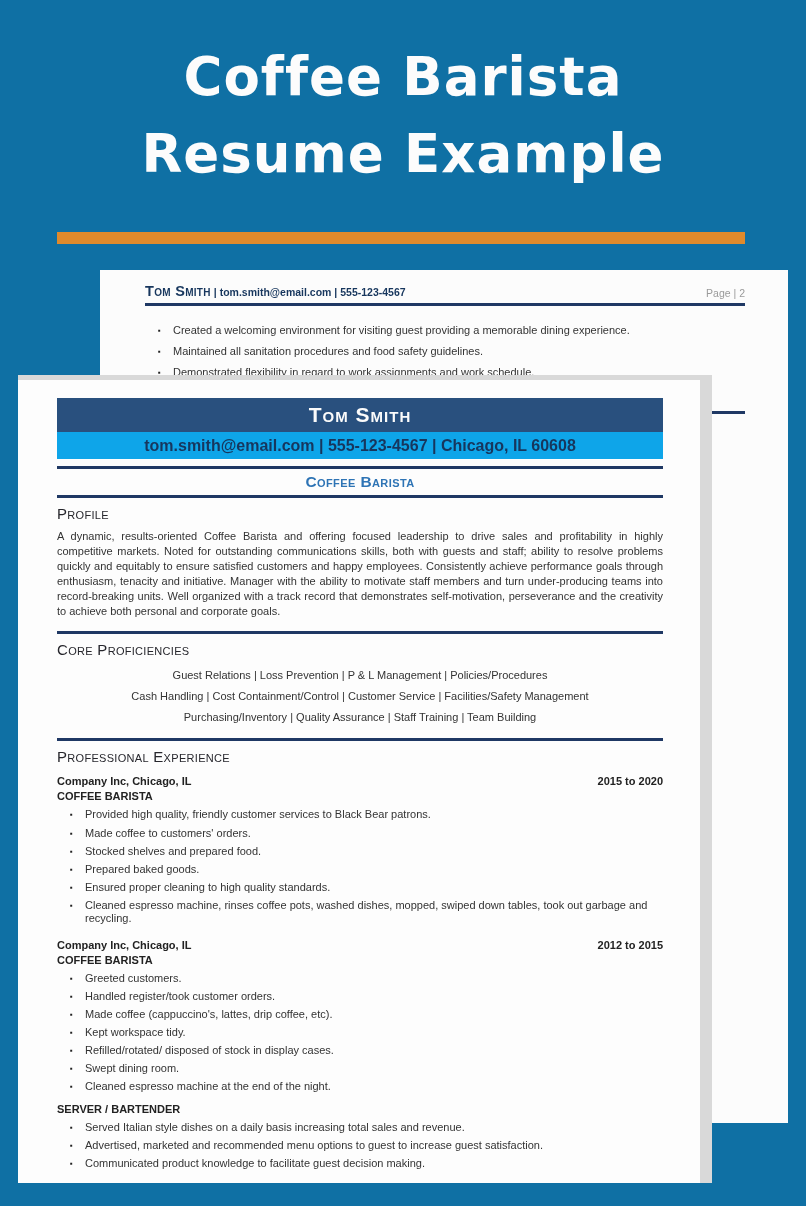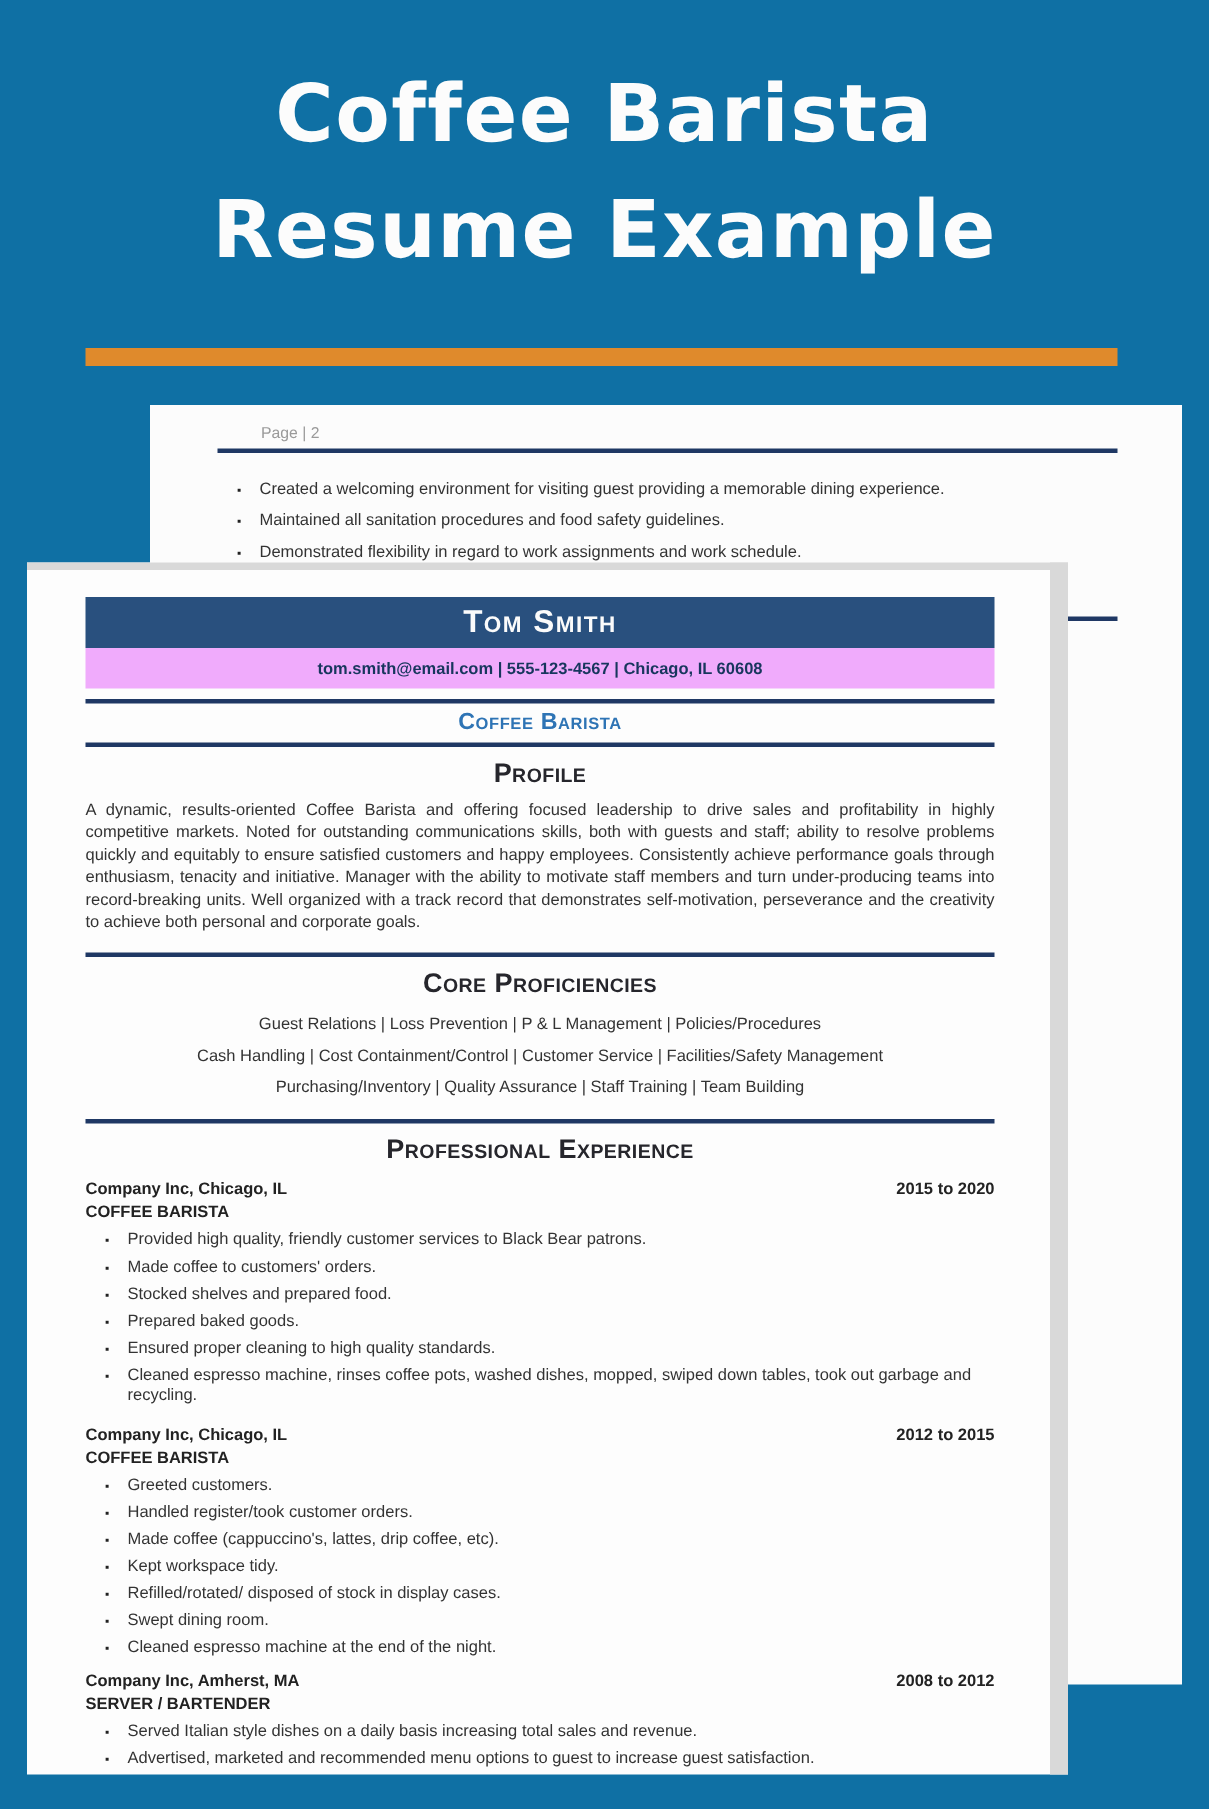--- a/index.html
+++ b/index.html
@@ -26,27 +26,27 @@
   .p2-list{margin-top:18px;}
   .p2-row{display:flex;font-size:11px;color:#333;line-height:13px;margin-bottom:8px;}
   .mk{flex:0 0 15px;margin-left:13px;font-size:8px;line-height:13px;color:#222;}
   .p2-rule-frag{position:absolute;left:45px;right:43px;top:141px;height:3px;background:#1F3864;}
   
   .page1{position:absolute;left:18px;top:375px;width:682px;height:803px;background:#FDFDFD;
     border-top:5px solid #D9D9D9;border-right:12px solid #D9D9D9;z-index:2;overflow:hidden;}
   .p1-inner{padding:18px 37px 0 39px;}
   .band-name{height:34px;background:#29507E;color:#FBFBFB;font-variant:small-caps;font-weight:bold;
     font-size:21px;letter-spacing:1px;display:flex;align-items:center;justify-content:center;}
-  .band-contact{height:27px;background:#f0abfc;color:#17365D;font-weight:bold;font-size:11px;
+  .band-contact{height:27px;background:#0ea5e9;color:#17365D;font-weight:bold;font-size:16px;
     display:flex;align-items:center;justify-content:center;}
   .rule{height:3px;background:#1F3864;}
   .r1{margin-top:7px;}
   .job-title-main{text-align:center;color:#2E74B5;font-variant:small-caps;font-weight:bold;
     font-size:15.5px;letter-spacing:.4px;margin:4px 0;}
-  .sec-head{text-align:center;font-variant:small-caps;font-weight:bold;font-size:18px;
+  .sec-head{font-variant:small-caps;font-weight:normal;font-size:15px;
     color:#26262C;letter-spacing:.3px;margin-top:7px;}
   .profile-text{margin-top:7px;font-size:11px;line-height:14.9px;text-align:justify;color:#333;}
   .r3{margin-top:13px;}
   .core-lines{margin-top:7px;text-align:center;font-size:11px;color:#333;}
   .core-lines div{line-height:21px;}
   .r4{margin-top:10px;}
   .job{margin-top:12px;}
   .job.first{margin-top:9px;}
   .job.third{margin-top:8px;}
   .job-row{display:flex;justify-content:space-between;font-weight:bold;font-size:11px;color:#222;line-height:15px;align-items:flex-end;}
@@ -62,20 +62,23 @@
 
   <div class="poster-title">
     <div>Coffee Barista</div>
     <div>Resume Example</div>
   </div>
   <div class="accent-bar"></div>
 
   <div class="page2">
     <div class="p2-inner">
       <div class="p2-header">
+        <div class="p2-id">
+          <span class="p2-name">Tom Smith</span><span>| tom.smith@email.com | 555-123-4567</span>
+        </div>
         <div class="p2-page">Page | 2</div>
       </div>
       <div class="p2-list">
         <div class="p2-row">
           <span class="mk">▪</span>
           <span class="bt">Created a welcoming environment for visiting guest providing a memorable dining experience.</span>
         </div>
         <div class="p2-row">
           <span class="mk">▪</span>
           <span class="bt">Maintained all sanitation procedures and food safety guidelines.</span>
@@ -179,24 +182,20 @@
               <span class="bt">Swept dining room.</span>
             </div>
           <div class="j-row">
               <span class="mk">▪</span>
               <span class="bt">Cleaned espresso machine at the end of the night.</span>
             </div>
         </div>
       </div>
 
       <div class="job third">
-        <div class="job-row">
-          <span>Company Inc, Amherst, MA</span>
-          <span>2008 to 2012</span>
-        </div>
         <div class="job-title">SERVER / BARTENDER</div>
         <div class="job-list">
           <div class="j-row">
               <span class="mk">▪</span>
               <span class="bt">Served Italian style dishes on a daily basis increasing total sales and revenue.</span>
             </div>
           <div class="j-row">
               <span class="mk">▪</span>
               <span class="bt">Advertised, marketed and recommended menu options to guest to increase guest satisfaction.</span>
             </div>

